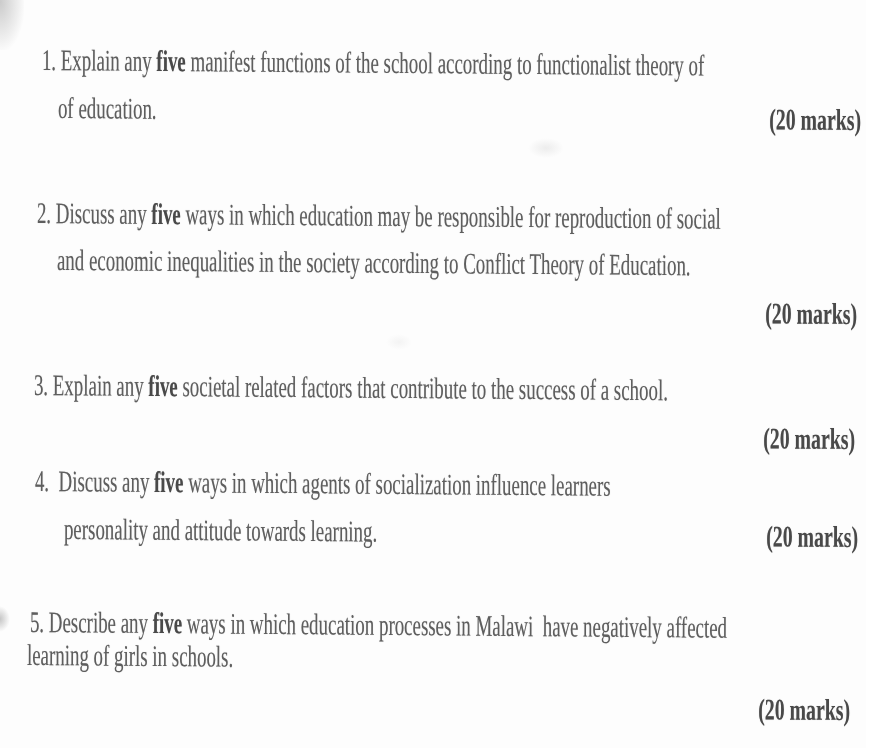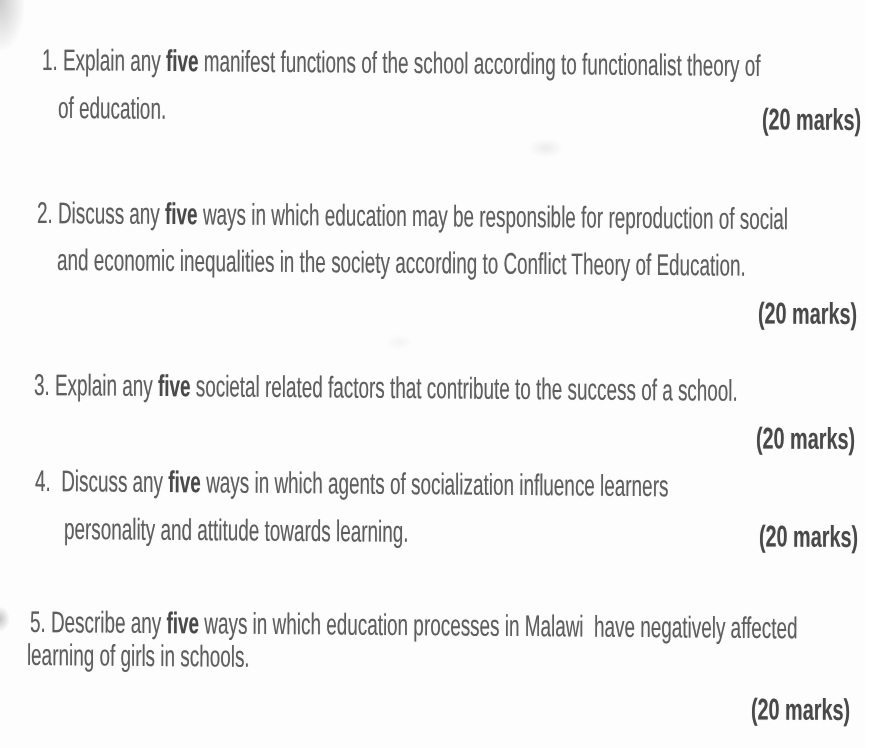--- a/index.html
+++ b/index.html
@@ -7,20 +7,21 @@
     padding: 0;
     background: #ffffff;
     font-family: "Liberation Sans", "DejaVu Sans", sans-serif;
   }
   .page {
     position: relative;
     width: 866px;
     height: 748px;
     overflow: hidden;
     background: var(--background, #fdfdfd);
+    font-family: Liberation Serif, serif;
   }
   
   .line {
     position: absolute;
     white-space: pre;
     font-size: 30px;
     line-height: 34px;
     color: var(--text, #5e5e5e);
     transform: scaleX(0.63) rotate(0.3deg);
     transform-origin: left top;

